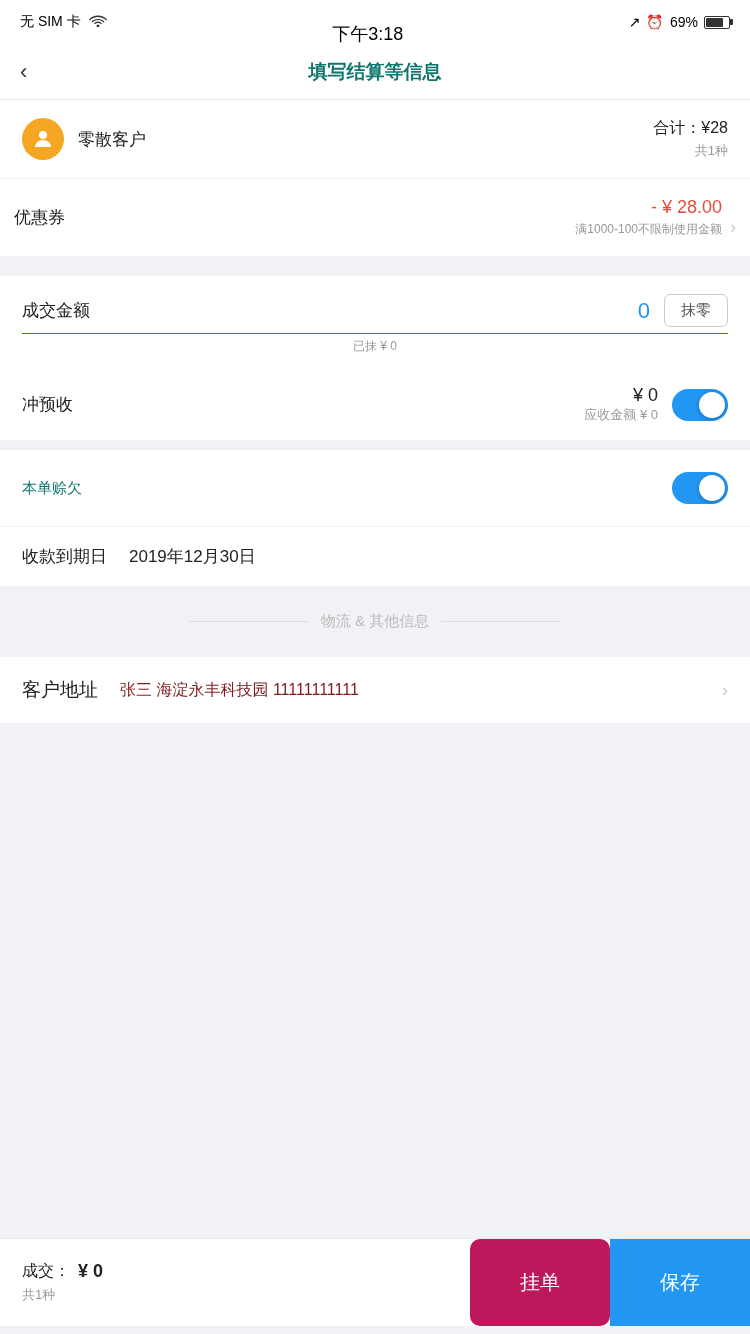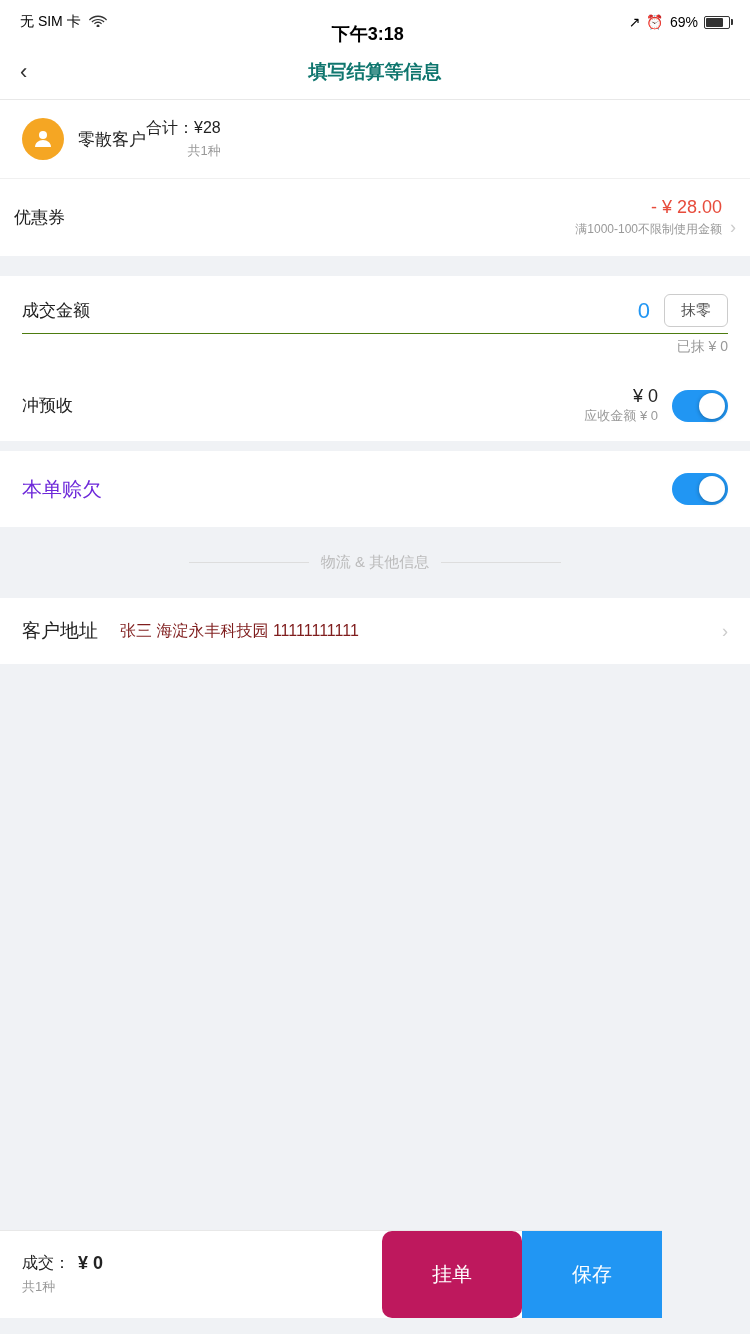--- a/index.html
+++ b/index.html
@@ -19,21 +19,21 @@
       background: #fff;
       display: flex;
       align-items: center;
       justify-content: space-between;
       padding: 0 20px;
       font-size: 15px;
       font-weight: 500;
       gap: 44px;
     }
     .status-left { display: flex; align-items: center; gap: 8px; font-size: 14px; }
-    .status-center { font-size: 18px; font-weight: 700; margin-top: 23px; }
+    .status-center { font-size: 18px; font-weight: 400; margin-top: 23px; }
     .status-right { display: flex; align-items: center; gap: 6px; font-size: 14px; }
     .battery-bar {
       display: inline-flex; align-items: center; gap: 2px;
     }
     .battery-body {
       width: 26px; height: 13px; border: 1.5px solid #333; border-radius: 2px;
       position: relative; display: inline-block;
     }
     .battery-body::after {
       content: '';
@@ -79,21 +79,21 @@
     
     .card {
       background: #fff;
       margin-bottom: 10px;
     }
 
     
     .customer-row {
       display: flex;
       align-items: center;
-      justify-content: flex-start;
+      justify-content: space-between;
       padding: 18px 22px;
       background: #fff;
     }
     .customer-left { display: flex; align-items: center; gap: 14px; }
     .customer-avatar {
       width: 42px; height: 42px; border-radius: 50%;
       background: #f5a623;
       display: flex; align-items: center; justify-content: center;
       font-size: 20px; color: #fff;
     }
@@ -136,23 +136,23 @@
     .round-zero-btn {
       border: 1px solid #ccc;
       border-radius: 6px;
       padding: 6px 16px;
       font-size: 15px;
       color: #555;
       background: #fff;
       cursor: pointer;
     }
     .deal-sub {
-      font-size: 14px; color: #999;
+      font-size: 12px; color: #999;
       padding: 4px 0 14px 0;
-      text-align: right;
+      text-align: center;
     }
 
     
     .prepay-row {
       display: flex;
       align-items: center;
       justify-content: space-between;
       padding: 16px 0;
     }
     .prepay-label { font-size: 17px; color: #222; text-align: right; }
@@ -178,21 +178,21 @@
     }
 
     
     .debt-section { background: #fff; padding: 0 22px; }
     .debt-row {
       display: flex;
       align-items: center;
       justify-content: space-between;
       padding: 22px 0;
     }
-    .debt-label { font-size: 20px; color: #6d28d9; }
+    .debt-label { font-size: 15px; color: #0f766e; }
 
     
     .due-date-row {
       display: flex;
       align-items: center;
       padding: 18px 22px;
       background: #fff;
       border-top: 1px solid #f0f0f0;
       font-size: 17px;
       color: #222;
@@ -235,23 +235,23 @@
       background: #fff;
       margin-top: 10px;
     }
     .address-label { font-size: 19px; color: #222; flex-shrink: 0; }
     .address-value { font-size: 16px; color: #7f1d1d; flex: 1; margin-left: 22px; }
     .address-chevron { font-size: 18px; color: #ccc; }
 
     
     .bottom-bar {
       position: fixed;
-      bottom: 16px;
+      bottom: 8px;
       left: 0;
-      width: 662px;
+      width: 750px;
       height: 88px;
       background: #fff;
       display: flex;
       align-items: center;
       border-top: 1px solid #e8e8e8;
     }
     .bottom-info {
       flex: 1;
       padding: 0 22px;
     }
@@ -369,20 +369,24 @@
 
   <div class="debt-section">
     <div class="debt-row">
       <span class="debt-label">本单赊欠</span>
       <div class="toggle">
         <div class="toggle-thumb"></div>
       </div>
     </div>
   </div>
 
+  <div class="due-date-row">
+    <span class="due-date-label">收款到期日</span>
+    <span class="due-date-value">2019年12月30日</span>
+  </div>
 
   <div class="logistics-section">
     <div class="logistics-divider">
       <span class="logistics-label">物流 &amp; 其他信息</span>
     </div>
   </div>
 
   <div class="address-row">
     <span class="address-label">客户地址</span>
     <span class="address-value">张三 海淀永丰科技园 11111111111</span>

